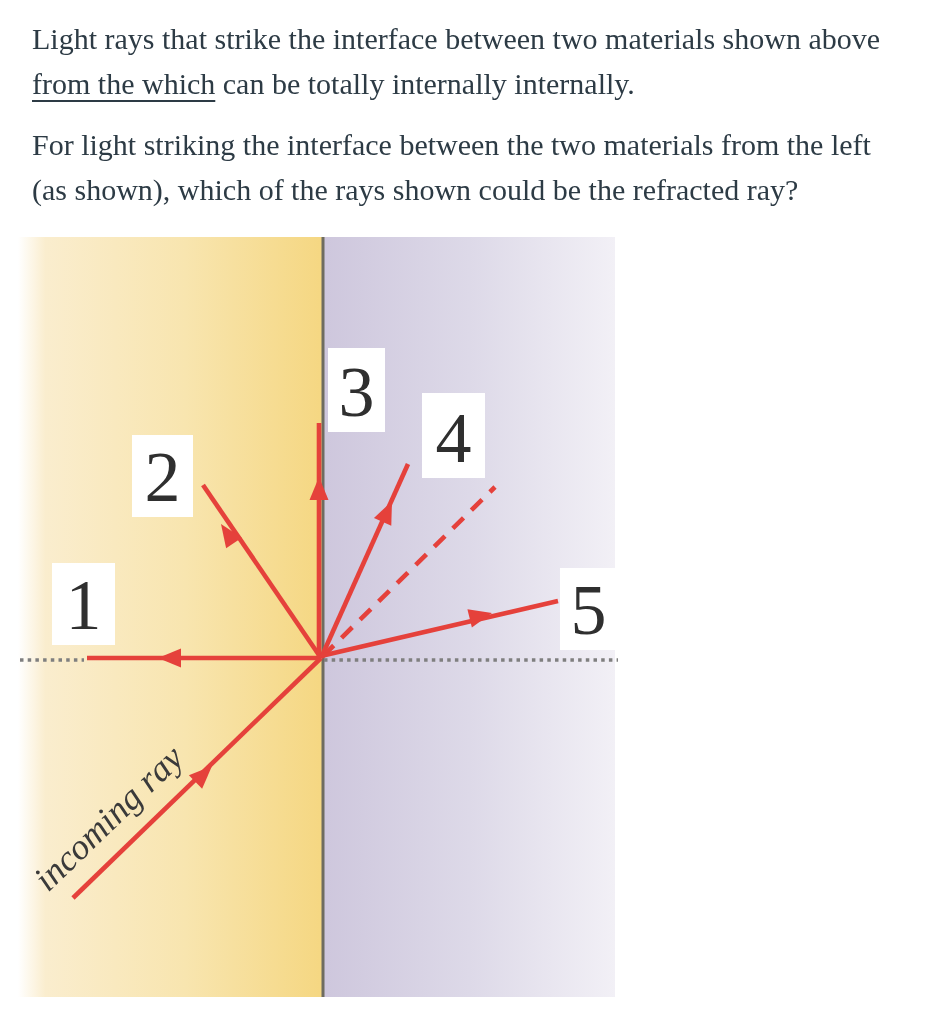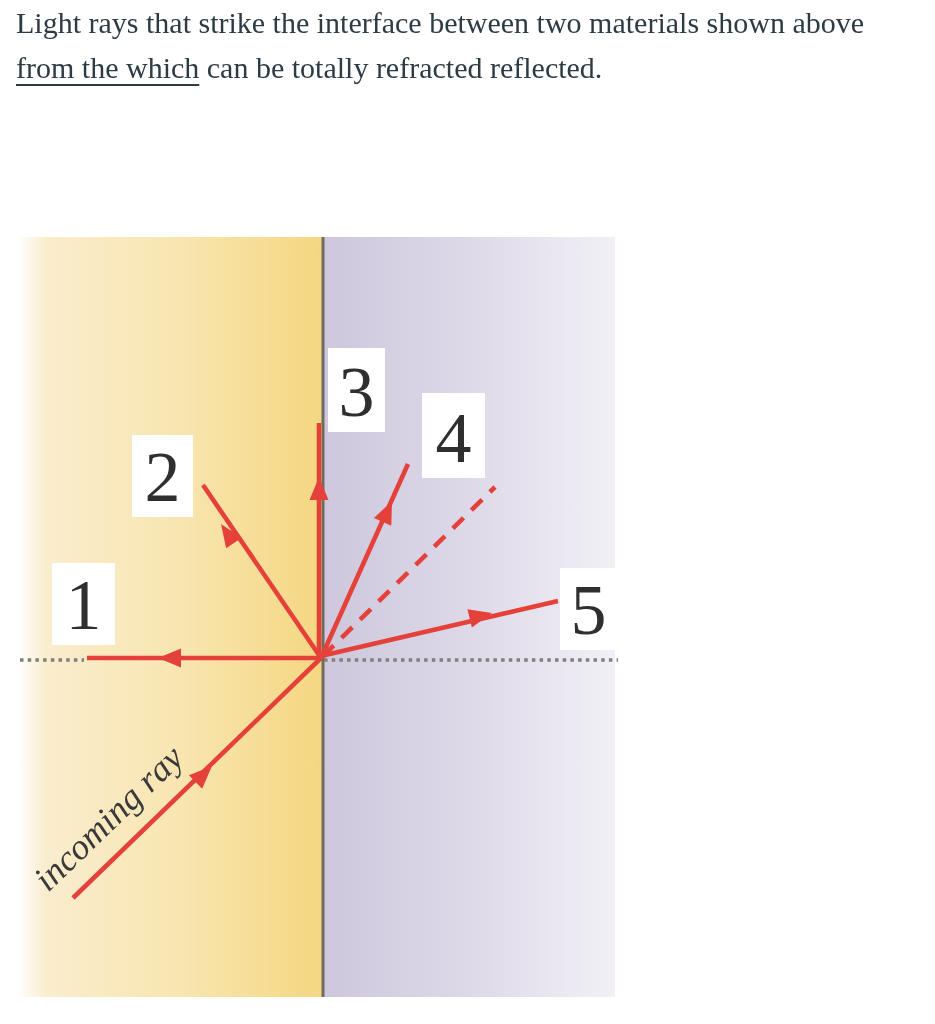--- a/index.html
+++ b/index.html
@@ -10,21 +10,21 @@
     font-family: "Liberation Serif", serif;
     color: #2D3B45;
   }
   .question-text {
     position: absolute;
     left: 16px; top: 0;
     width: 910px;
     font-size: 30px;
     line-height: 45px;
   }
-  .question-text p { margin: 0; }
+  .question-text p { margin: 16px; }
   .para1 { margin-top: 12px; }
   .para2 { margin-top: 24px; }
   .underline {
     text-decoration: underline;
     text-decoration-thickness: 2px;
     text-underline-offset: 6px;
   }
   .figure-wrap {
     position: absolute;
     left: 18px; top: 237px;
@@ -39,21 +39,22 @@
     font-family: "Liberation Serif", serif;
     font-style: italic;
     font-size: 36px;
     fill: #3A3A3A;
   }
 </style>
 </head>
 <body>
 
 <div class="question-text">
-  <p class="para1"><span>Light rays that strike the interface between two materials shown above</span><br><span class="underline">from the which</span><span> can be totally refracted reflected.</span></p>
+  <p class="para1"><span>Light rays that strike the interface between two materials shown above</span><br><span class="underline">from the which</span><span> can be totally internally internally.</span></p>
+  <p class="para2"><span>For light striking the interface between the two materials from the left</span><br><span>(as shown), which of the rays shown could be the refracted ray?</span></p>
 </div>
 
 <div class="figure-wrap">
   <svg width="600" height="762" viewBox="0 0 600 762" xmlns="http://www.w3.org/2000/svg">
     <defs>
       <linearGradient id="gradLeft" x1="0" y1="0" x2="1" y2="0">
         <stop offset="0" stop-color="#FFFFFF"></stop>
         <stop offset="0.09" stop-color="#FAEDCE"></stop>
         <stop offset="0.55" stop-color="#F8E5AF"></stop>
         <stop offset="1" stop-color="#F5D782"></stop>

